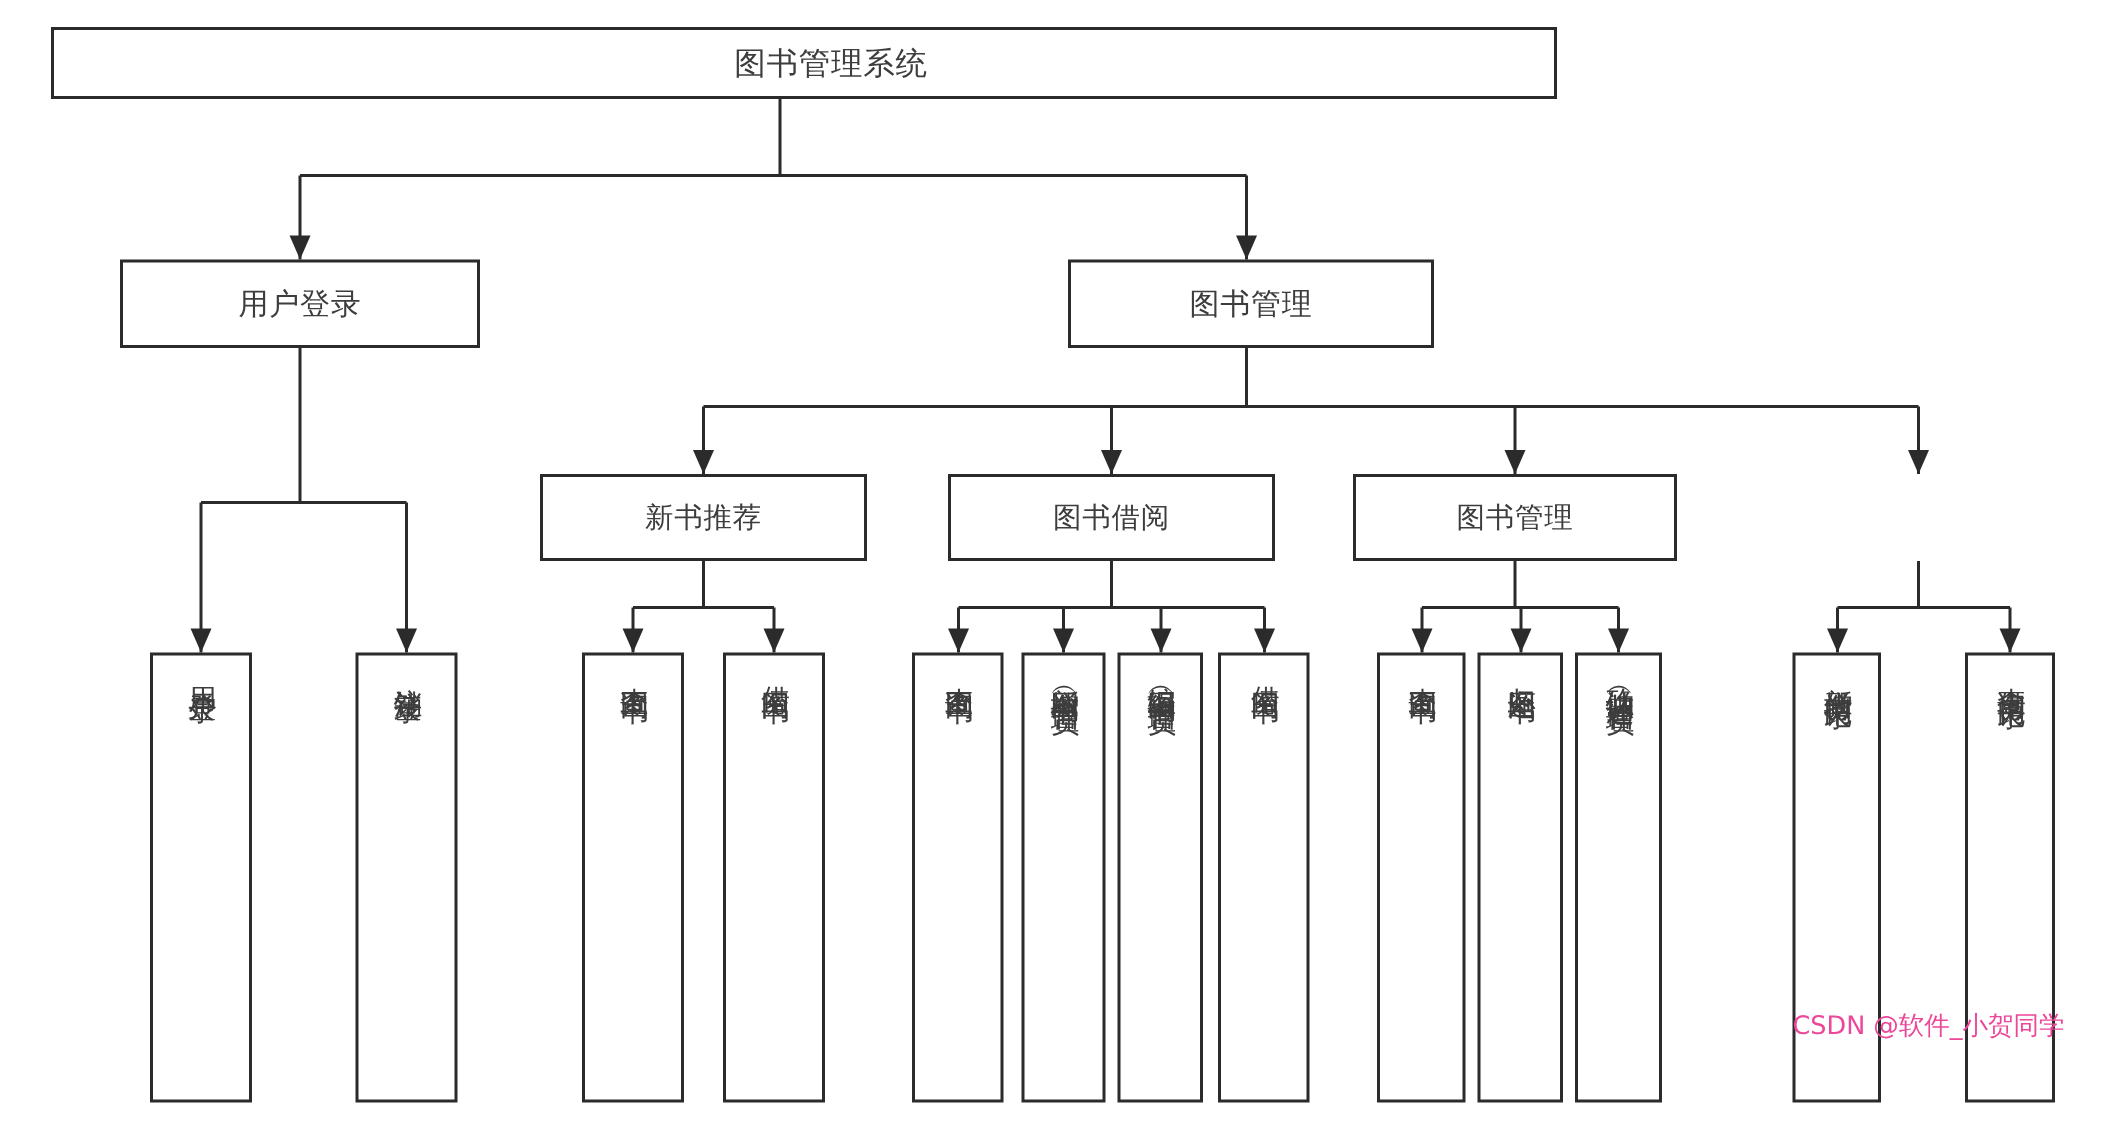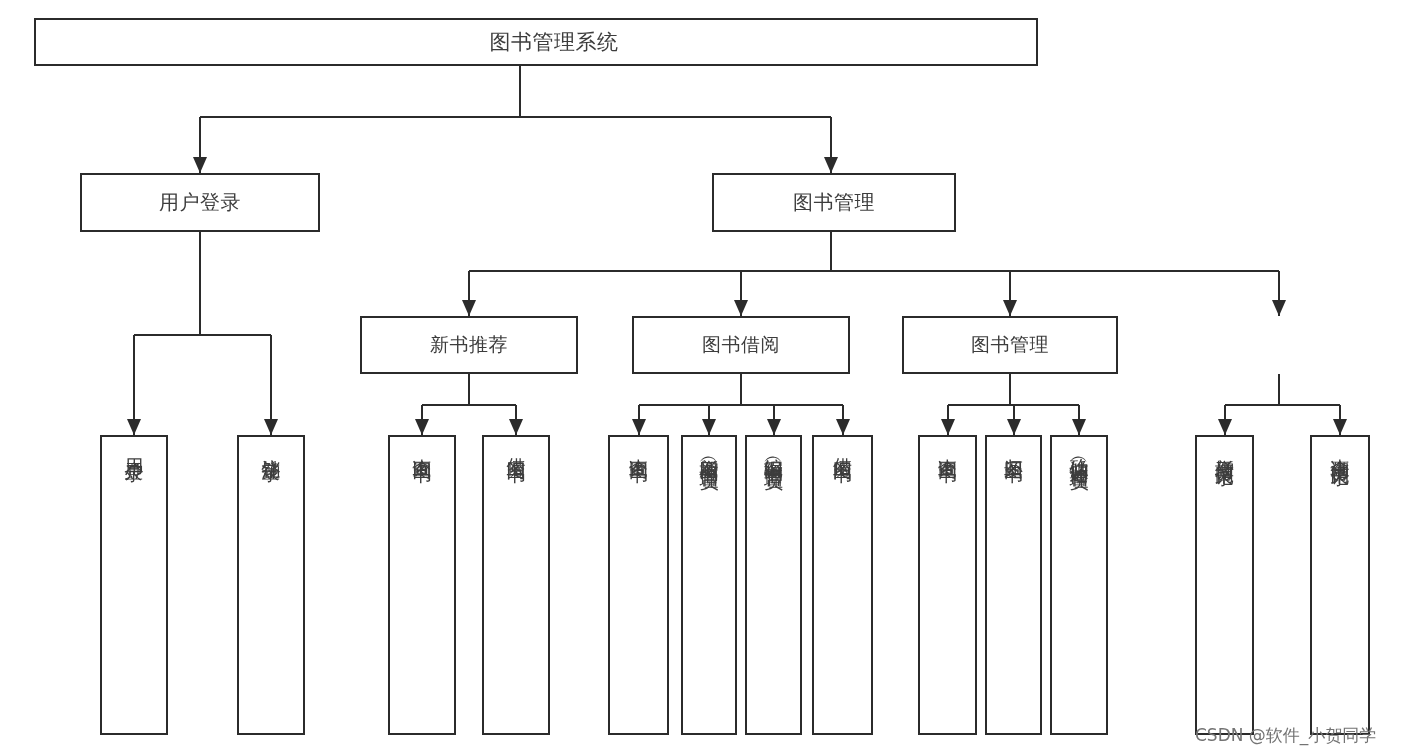--- a/index.html
+++ b/index.html
@@ -192,15 +192,15 @@
       <div class="edge v" style="left: 1078px; top: 405px; height: 30px;"></div>
       <div class="arrow" style="left: 1072px; top: 419px;"></div>
       <div class="edge v" style="left: 1278px; top: 374px; height: 31px;"></div>
       <div class="edge h" style="left: 1224.5px; top: 404px; width: 115.5px;"></div>
       <div class="edge v" style="left: 1223.5px; top: 405px; height: 30px;"></div>
       <div class="arrow" style="left: 1217.5px; top: 419px;"></div>
       <div class="edge v" style="left: 1339px; top: 405px; height: 30px;"></div>
       <div class="arrow" style="left: 1333px; top: 419px;"></div>
     </div>
 
-  <div id="watermark" style="left: 1195px; top: 724px; color: #737373;">CSDN @软件_小贺同学</div>
+  <div id="watermark" style="left: 1195px; top: 672px; color: #ec4899;">CSDN @软件_小贺同学</div>
 
 </div>
 
 </body></html>

